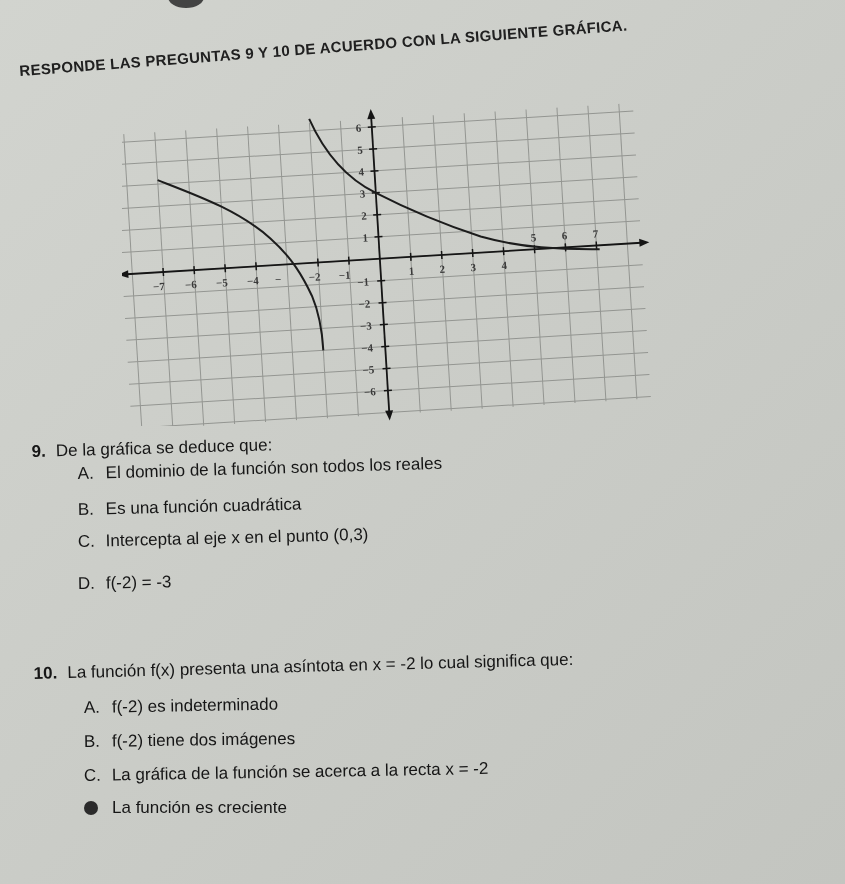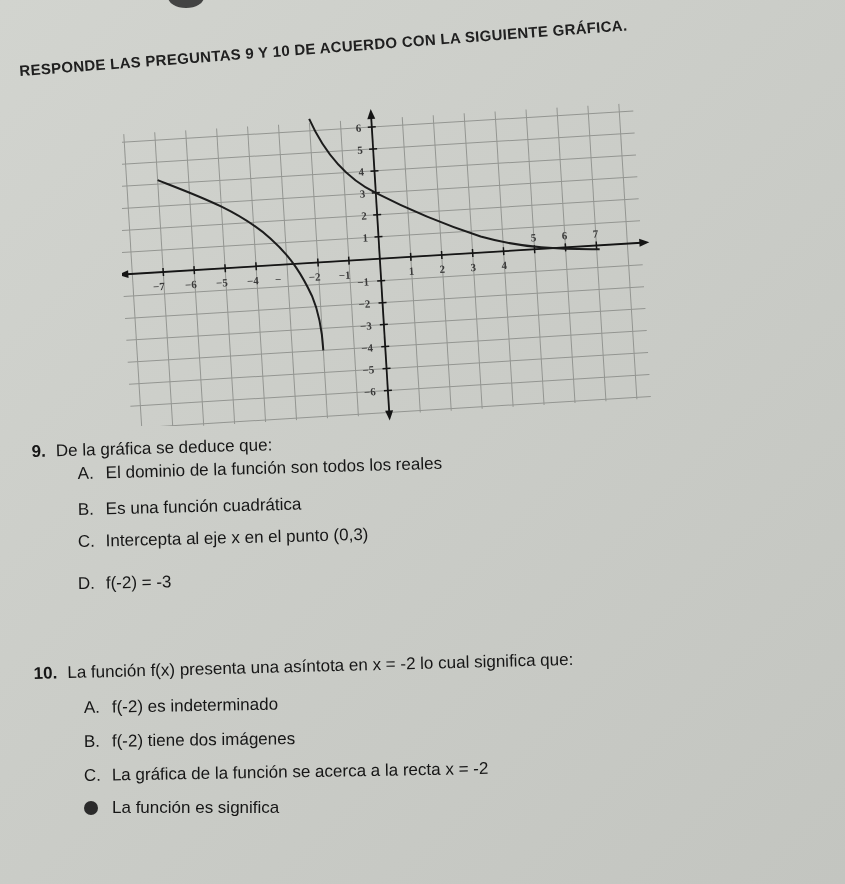--- a/index.html
+++ b/index.html
@@ -175,14 +175,14 @@
 <div class="opt" style="left:84px; top:698px; transform: rotate(-1deg);">
   <span class="letter">A.</span><span>f(-2) es indeterminado</span>
 </div>
 <div class="opt" style="left:84px; top:732px; transform: rotate(-0.8deg);">
   <span class="letter">B.</span><span>f(-2) tiene dos imágenes</span>
 </div>
 <div class="opt" style="left:84px; top:766px; transform: rotate(-1deg);">
   <span class="letter">C.</span><span>La gráfica de la función se acerca a la recta x = -2</span>
 </div>
 <div class="opt" style="left:84px; top:798px;">
-  <span class="mark"></span><span>La función es significa</span>
+  <span class="mark"></span><span>La función es creciente</span>
 </div>
 
 </body></html>

